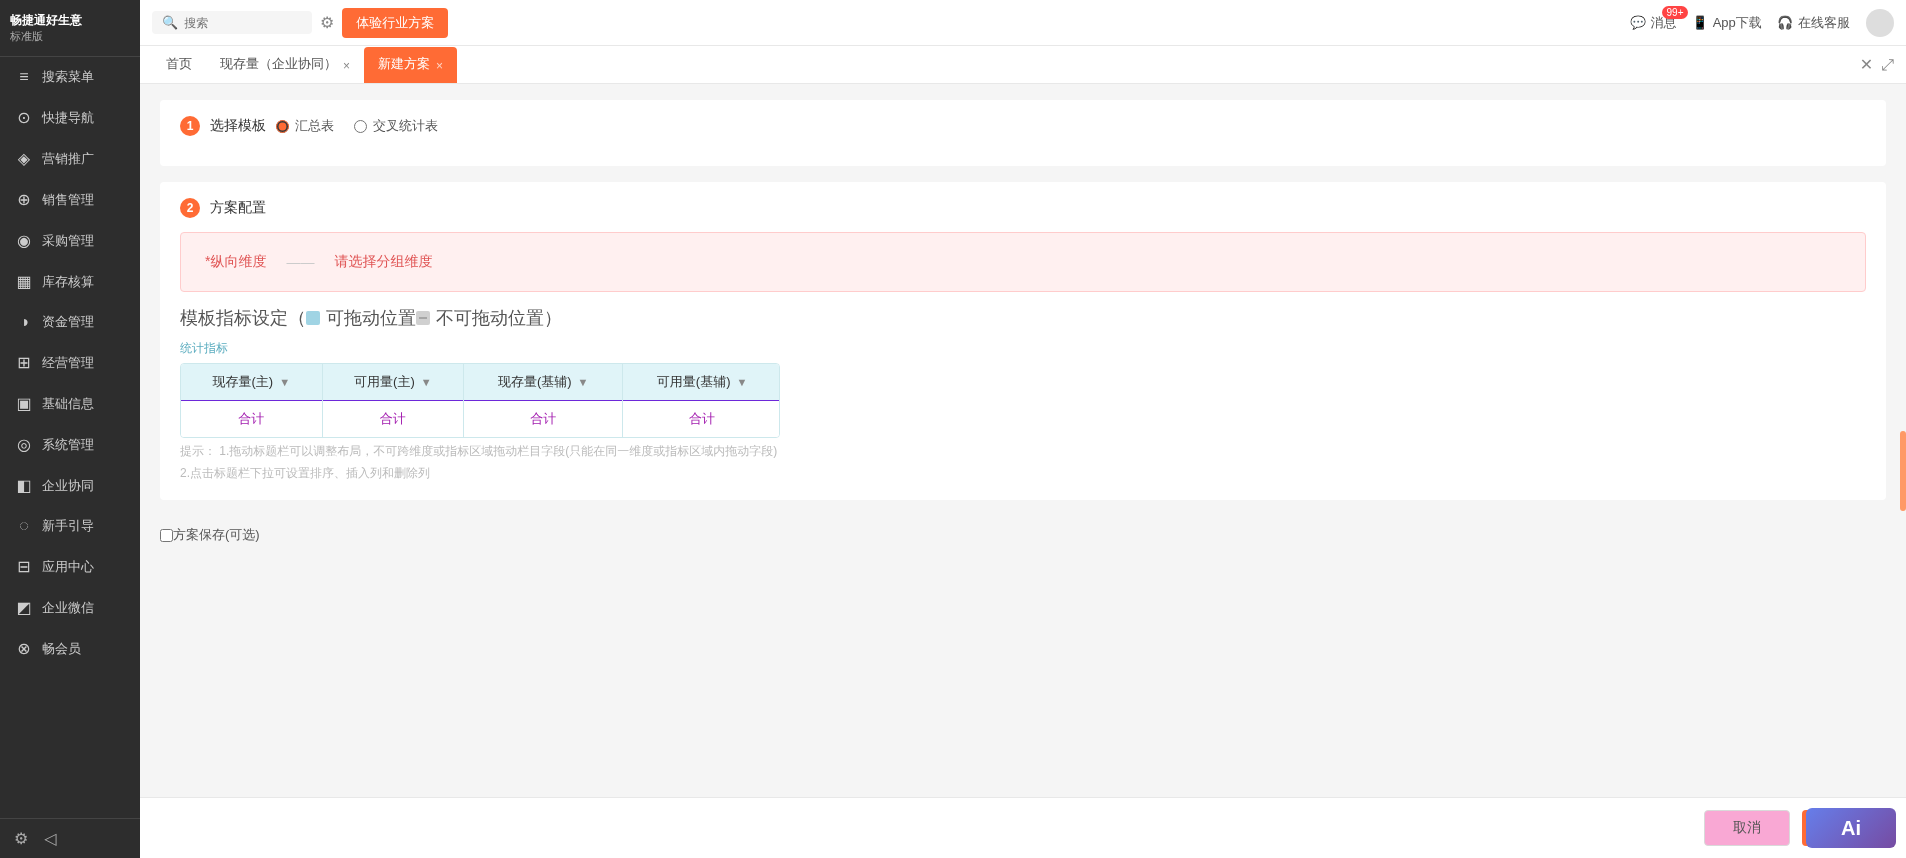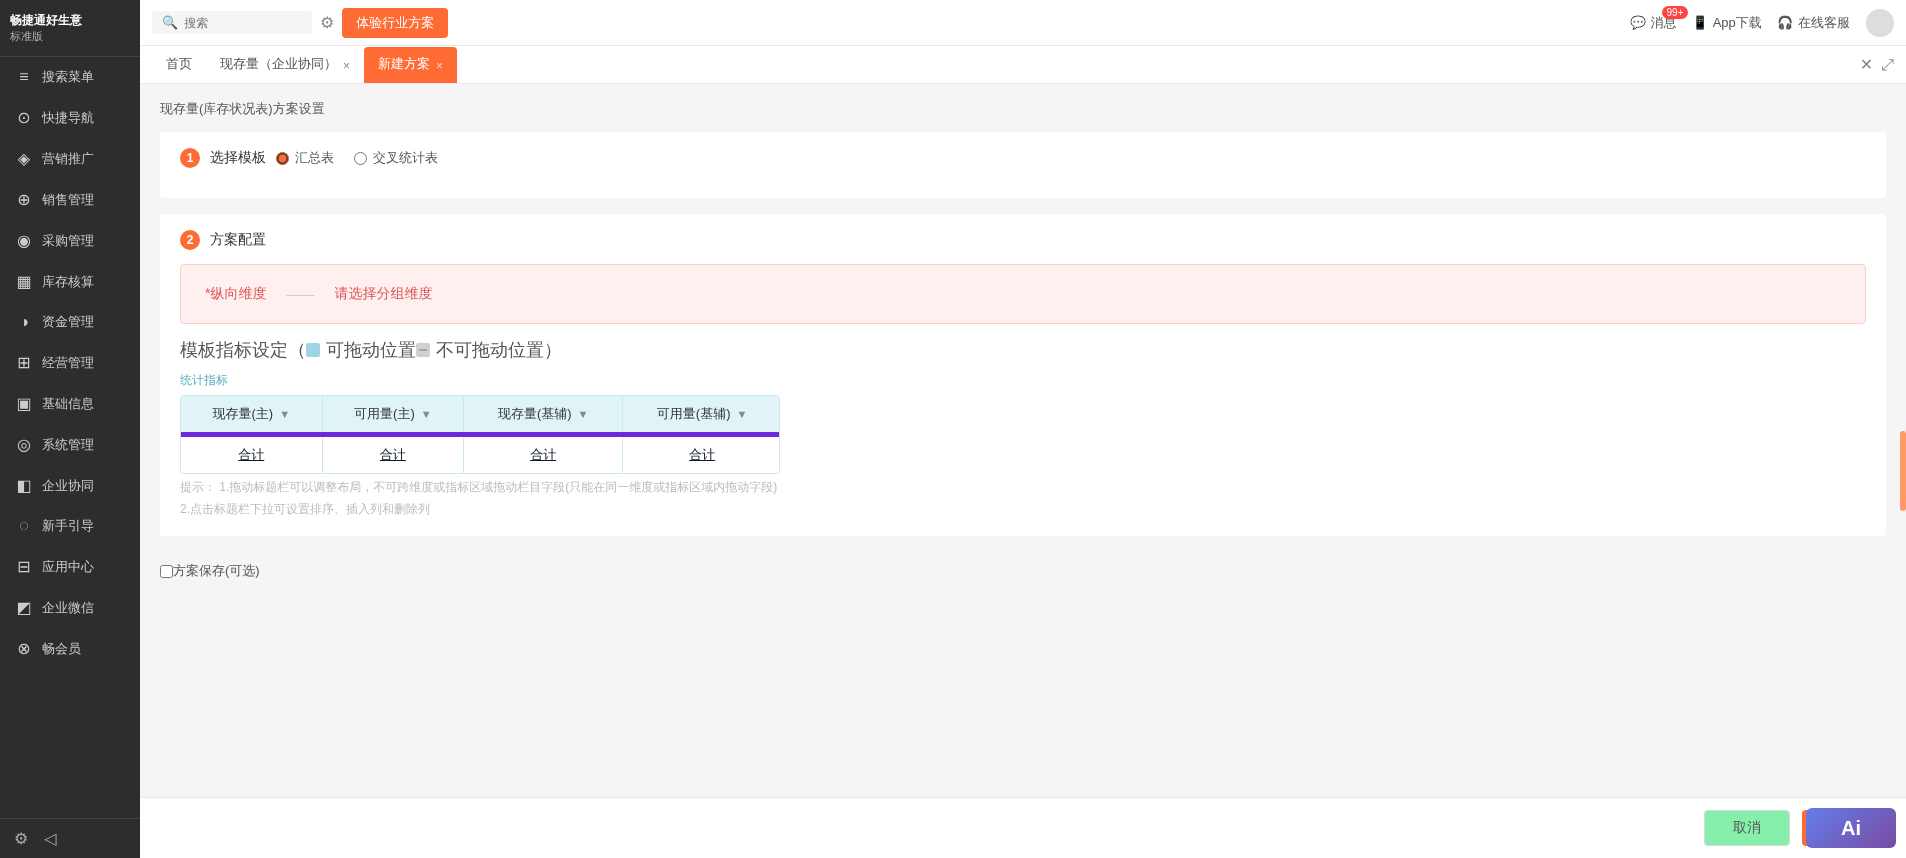--- a/index.html
+++ b/index.html
@@ -292,24 +292,23 @@
       text-align: center;
     }
     .stat-table thead th:last-child { border-right: none; }
     .stat-table tbody tr {
       background: #fff;
     }
     .stat-table tbody td {
       padding: 9px 14px;
       text-align: center;
       font-size: 13px;
-      color: #0f172a;
+      color: #a21caf;
       border-right: 1px solid #cde8ec;
-      border-top: 5px solid #6d28d9;
-      text-decoration: underline;
+      border-top: 1px solid #6d28d9;
     }
     .stat-table tbody td:last-child { border-right: none; }
     .col-header-inner {
       display: flex;
       align-items: center;
       justify-content: center;
       gap: 6px;
     }
     .col-chevron { color: #888; font-size: 11px; }
 
@@ -338,21 +337,21 @@
       right: 0;
       left: 0;
       background: #fff;
       border-top: 1px solid #e8e8e8;
       padding: 12px 20px;
       display: flex;
       justify-content: flex-end;
       gap: 12px;
     }
     .btn-cancel {
-      background: #86efac;
+      background: #f9a8d4;
       border: 1px solid #d9d9d9;
       color: #555;
       padding: 8px 28px;
       border-radius: 4px;
       cursor: pointer;
       font-size: 14px;
     }
     .btn-query {
       background: #ff6b35;
       border: none;
@@ -519,21 +518,20 @@
       <span>新建方案</span>
       <span class="tab-close">×</span>
     </div>
     <div class="window-controls">
       <span class="window-btn">✕</span>
       <span class="window-btn">⤢</span>
     </div>
   </div>
 
   <div class="content">
-    <div class="page-title">现存量(库存状况表)方案设置</div>
 
     <div class="section-card">
       <div class="step-header">
         <span class="step-num">1</span>
         <span class="step-label">选择模板</span>
         <div class="radio-group">
           <label class="radio-option">
             <input type="radio" name="template" checked="" style="">
             <span>汇总表</span>
           </label>

